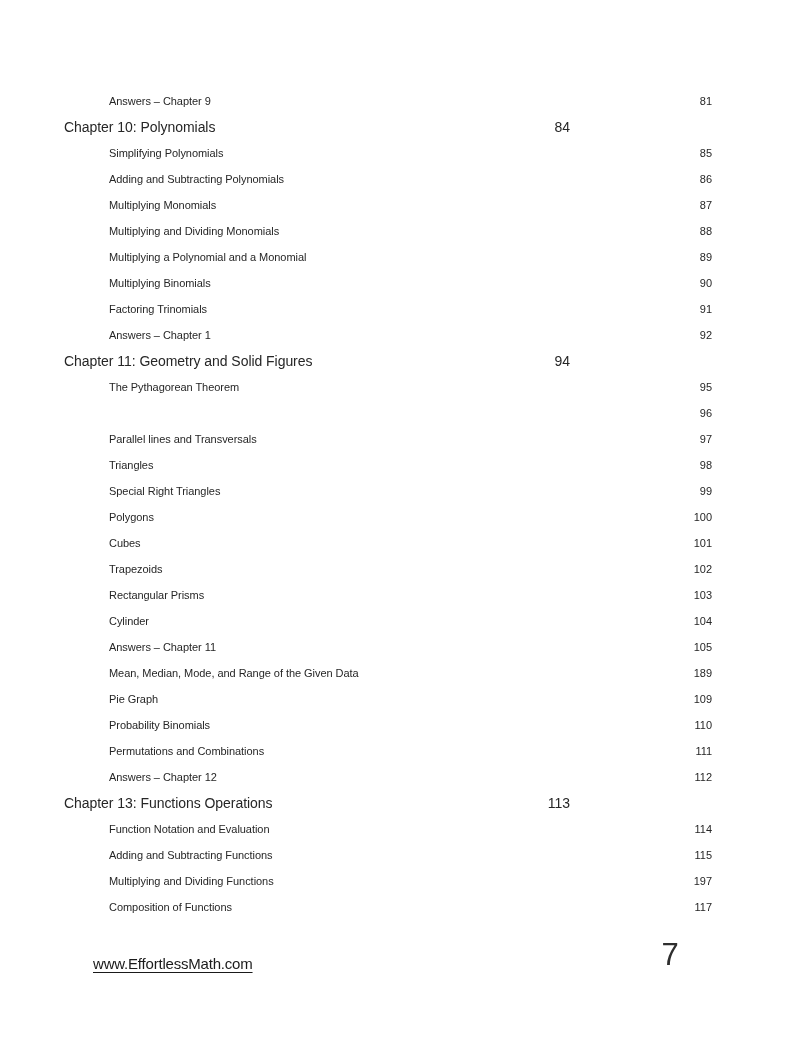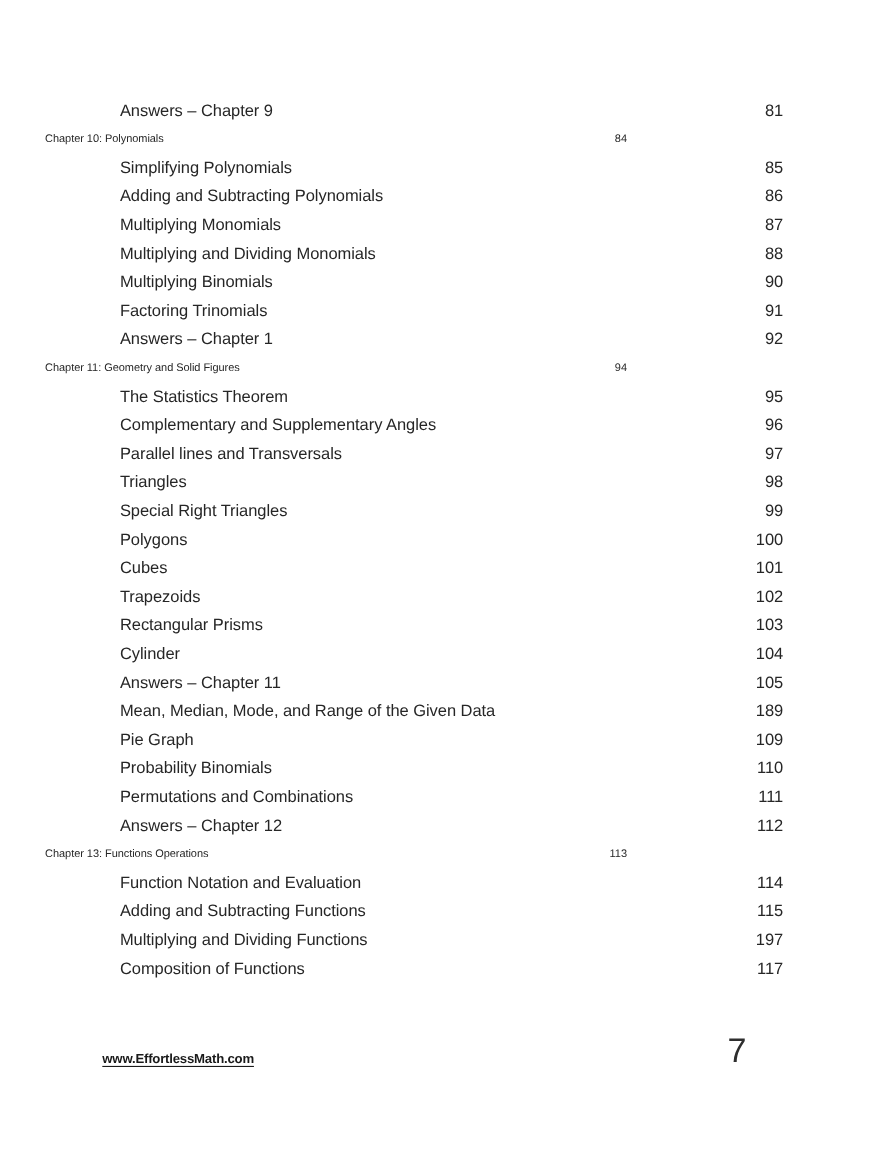--- a/index.html
+++ b/index.html
@@ -31,31 +31,31 @@
     position: absolute;
     left: 0;
     top: 88px;
     width: 808px;
   }
 
   .toc-row {
     display: flex;
     align-items: baseline;
     height: 26px;
-    font-size: 15px;
+    font-size: 11px;
     line-height: 26px;
     white-space: nowrap;
     overflow: hidden;
   }
 
   
   .toc-row.lvl1 {
-    padding-left: 41px;
+    padding-left: 64px;
     padding-right: 238px;
-    font-size: 10px;
+    font-size: 14px;
   }
 
   
   .toc-row.lvl2 {
     padding-left: 109px;
     padding-right: 96px;
   }
 
   .toc-title {
     flex: 0 0 auto;
@@ -98,22 +98,22 @@
     left: 0;
     top: 955px;
     width: 808px;
     height: 46px;
   }
 
   #site-link {
     position: absolute;
     left: 93px;
     top: 0;
-    font-size: 12px;
-    font-weight: bold;
+    font-size: 15px;
+    font-weight: normal;
     color: #1a1a1a;
     text-decoration: underline;
     text-underline-offset: 3px;
     letter-spacing: -0.2px;
   }
 
   #page-number {
     position: absolute;
     left: 620px;
     top: -18px;
@@ -155,46 +155,50 @@
         <span class="toc-title">Multiplying Monomials</span>
         <span class="toc-leader"></span>
         <span class="toc-page">87</span>
       </div>
       <div class="toc-row lvl2">
         <span class="toc-title">Multiplying and Dividing Monomials</span>
         <span class="toc-leader"></span>
         <span class="toc-page">88</span>
       </div>
       <div class="toc-row lvl2">
+        <span class="toc-title">Multiplying a Polynomial and a Monomial</span>
+        <span class="toc-leader"></span>
+        <span class="toc-page">89</span>
+      </div>
+      <div class="toc-row lvl2">
         <span class="toc-title">Multiplying Binomials</span>
         <span class="toc-leader"></span>
         <span class="toc-page">90</span>
       </div>
       <div class="toc-row lvl2">
         <span class="toc-title">Factoring Trinomials</span>
         <span class="toc-leader"></span>
         <span class="toc-page">91</span>
       </div>
       <div class="toc-row lvl2">
         <span class="toc-title">Answers – Chapter 1</span>
         <span class="toc-leader"></span>
         <span class="toc-page">92</span>
       </div>
       <div class="toc-row lvl1">
         <span class="toc-title">Chapter 11:  Geometry and Solid Figures</span>
         <span class="toc-leader"></span>
         <span class="toc-page">94</span>
       </div>
       <div class="toc-row lvl2">
-        <span class="toc-title">The Statistics Theorem</span>
+        <span class="toc-title">The Pythagorean Theorem</span>
         <span class="toc-leader"></span>
         <span class="toc-page">95</span>
       </div>
       <div class="toc-row lvl2">
-        <span class="toc-title">Complementary and Supplementary Angles</span>
         <span class="toc-leader"></span>
         <span class="toc-page">96</span>
       </div>
       <div class="toc-row lvl2">
         <span class="toc-title">Parallel lines and Transversals</span>
         <span class="toc-leader"></span>
         <span class="toc-page">97</span>
       </div>
       <div class="toc-row lvl2">
         <span class="toc-title">Triangles</span>

